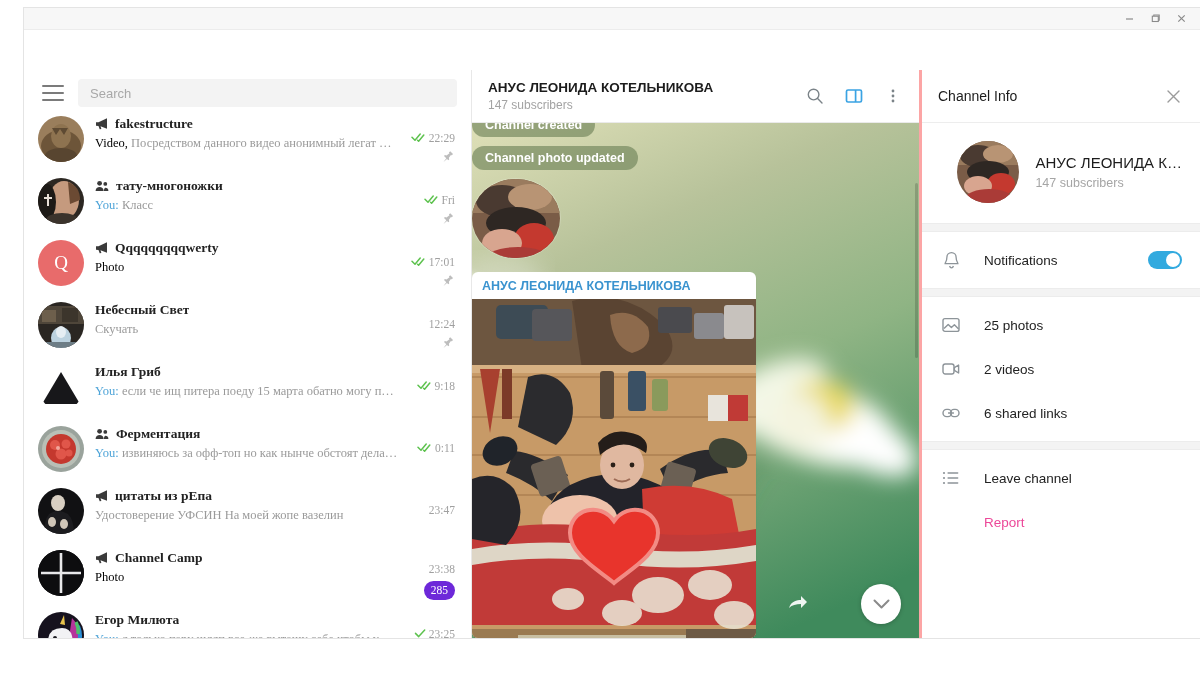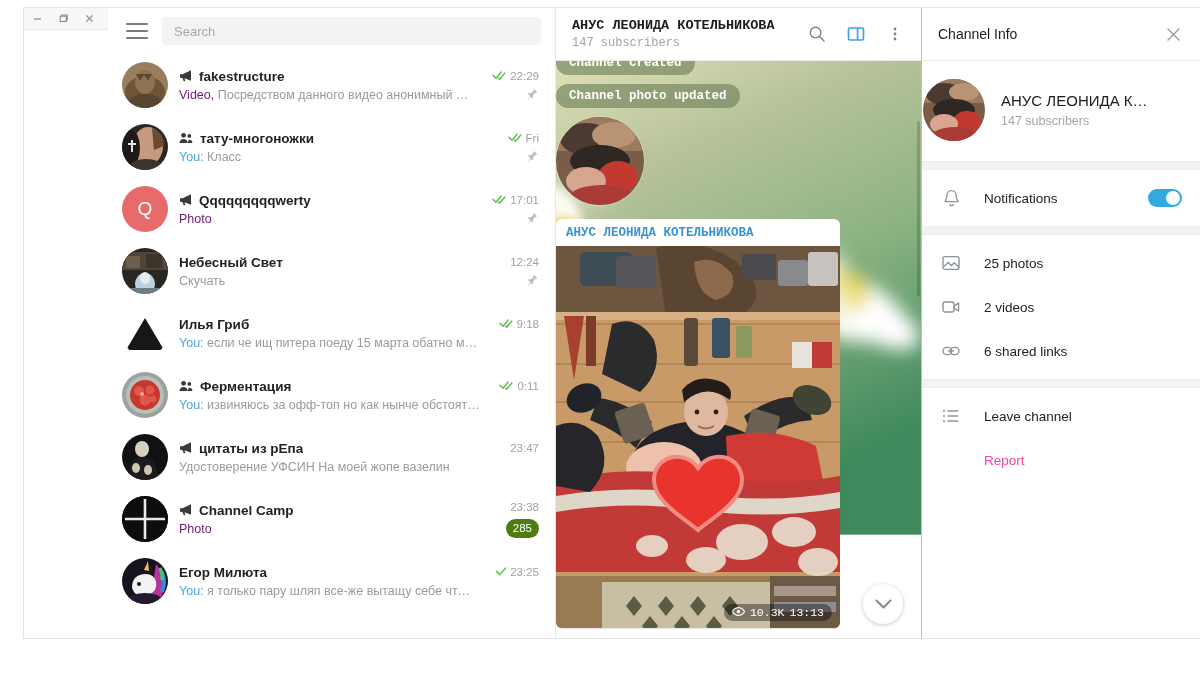--- a/index.html
+++ b/index.html
@@ -8,22 +8,23 @@
     background: #ffffff;
     font-family: "Liberation Sans", sans-serif;
     overflow: hidden;
   }
   #app {
     position: absolute;
     left: 24px; top: 8px;
     width: 1176px; height: 630px;
     background: #ffffff;
     display: flex;
-    flex-direction: row;
+    flex-direction: column;
     box-shadow: 0 0 0 1px #e4e4e4;
+    gap: 40px;
   }
   
   .titlebar {
     height: 22px; flex: 0 0 22px;
     background: #f7f7f7;
     display: flex; align-items: center; justify-content: flex-end;
     padding-right: 6px;
     border-bottom: 1px solid #ececec;
   }
   .winbtn {
@@ -60,24 +61,25 @@
   .searchbox input {
     border: none; outline: none; background: transparent;
     font-family: "Liberation Sans", sans-serif;
     font-size: 13px; color: #44484b; width: 100%;
   }
   .searchbox input::placeholder { color: #a8a8a8; }
 
   .chatlist { flex: 1; overflow: hidden; position: relative; }
   .chatrow {
     height: 62px;
-    display: flex; align-items: center;
+    display: flex; 
     padding: 0 16px 0 14px;
     gap: 11px;
     cursor: pointer;
+    font-family: Liberation Serif, serif;
   }
   .avatar {
     width: 46px; height: 46px; flex: 0 0 46px;
     border-radius: 50%;
     overflow: hidden; position: relative;
     display: flex; align-items: center; justify-content: center;
     font-size: 19px; color: #fff; font-weight: 400;
   }
   .avatar .av-svg { position: absolute; inset: 0; width: 100%; height: 100%; }
   .rowmid { flex: 1; min-width: 0; }
@@ -88,43 +90,42 @@
     display: flex; align-items: center; gap: 6px;
   }
   .ctype { flex: 0 0 auto; display: inline-flex; color: #3a3a3a; }
   .rowbot { display: flex; align-items: center; margin-top: 4px; gap: 4px; }
   .preview {
     font-size: 12.5px; color: #9a9a9a;
     white-space: nowrap; overflow: hidden; text-overflow: ellipsis;
     flex: 1; min-width: 0;
   }
   .pfx { color: #4ea4d8; }
-  .media-label { color: #701a75; }
+  .media-label { color: #000000; }
   .rowright {
     display: flex; flex-direction: column; align-items: flex-end;
     justify-content: center; gap: 6px; flex: 0 0 auto; padding-left: 8px;
   }
   .timewrap { display: flex; align-items: center; gap: 3px; }
   .time { font-size: 11.5px; color: #a0a0a0; }
   .ticks { color: #5dc24e; display: inline-flex; }
   .pin { color: #bdbdbd; display: inline-flex; }
   .badge {
     min-width: 26px; height: 19px; border-radius: 10px;
-    background: #4d7c0f; color: #fff;
+    background: #6d28d9; color: #fff;
     font-size: 11.5px; display: flex; align-items: center; justify-content: center;
     padding: 0 7px;
   }
 
   
   .chat {
     flex: 1; min-width: 0;
     display: flex; flex-direction: column;
     position: relative;
-    border-right: 1px solid #fca5a5;
-    font-family: Liberation Mono, monospace;
+    border-right: 3px solid #fca5a5;
   }
   .chat-header {
     height: 53px; flex: 0 0 53px;
     background: #fff;
     display: flex; align-items: center;
     padding: 0 14px 0 16px;
     border-bottom: 1px solid #eaeaea;
     z-index: 3;
   }
   .ch-titles { flex: 1; min-width: 0; }
@@ -197,20 +198,21 @@
     height: 53px; flex: 0 0 53px;
     display: flex; align-items: center;
     padding: 0 16px;
     border-bottom: 1px solid #ededed;
   }
   .info-title { flex: 1; font-size: 14px; color: #1c1c1c; }
   .info-close { width: 22px; height: 22px; display:flex; align-items:center; justify-content:center; color: #9b9b9b; cursor: pointer; }
   .info-profile {
     display: flex; align-items: center; gap: 16px;
     padding: 18px 18px 20px 1px;
+    justify-content: flex-end;
   }
   .info-avatar { width: 62px; height: 62px; border-radius: 50%; overflow: hidden; flex: 0 0 62px; }
   .info-name { font-size: 15px; color: #1c1c1c; white-space: nowrap; overflow: hidden; text-overflow: ellipsis; }
   .info-subs { font-size: 12.5px; color: #a5a5a5; margin-top: 5px; }
   .sep { height: 9px; background: #f3f3f3; border-top: 1px solid #ececec; border-bottom: 1px solid #ececec; }
   .info-row {
     height: 44px; display: flex; align-items: center;
     padding: 0 18px; gap: 22px; cursor: pointer;
   }
   .info-icon { width: 22px; flex: 0 0 22px; display: flex; align-items: center; justify-content: center; color: #8d9499; }

